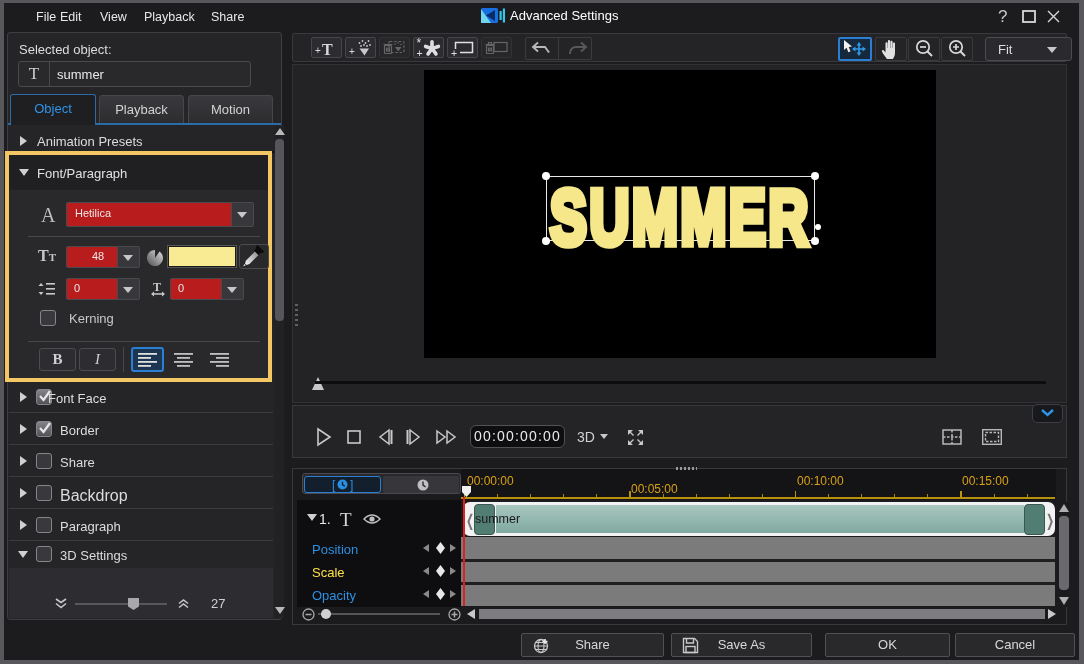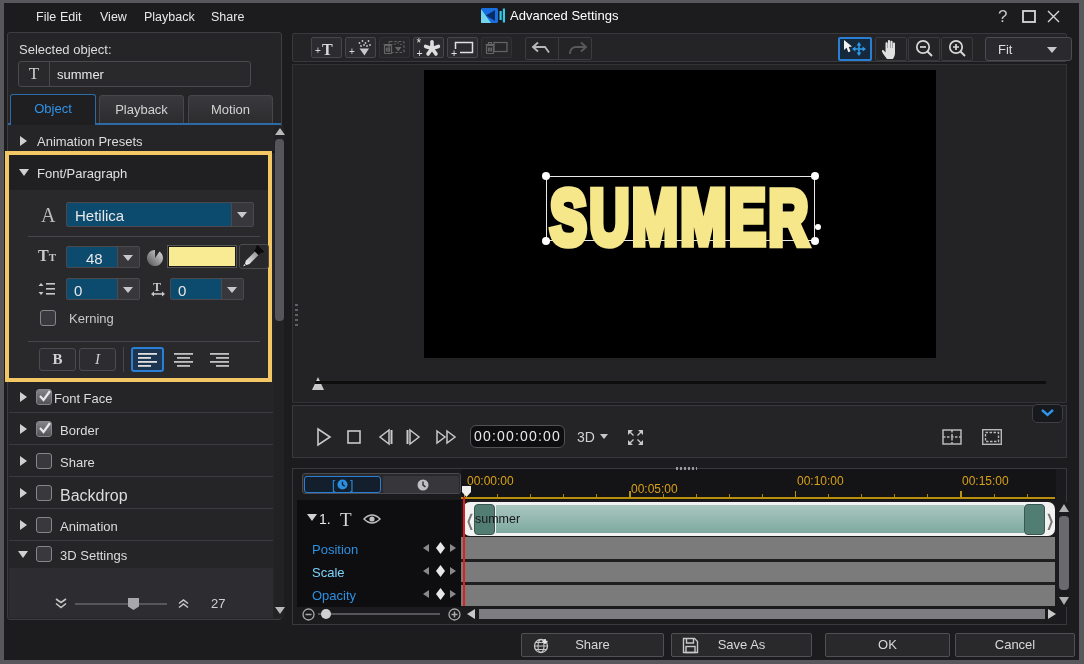--- a/index.html
+++ b/index.html
@@ -6,21 +6,21 @@
 html,body { width:1084px; height:664px; overflow:hidden; }
 body { background:#58585c; font-family:"Liberation Sans", sans-serif; position:relative; }
 .abs { position:absolute; }
 .win { position:absolute; left:4px; top:3px; width:1075px; height:657px; background:#1c1c1f; }
 
 .menu { position:absolute; top:0; font-size:12.5px; color:#e8e8e8; }
 .title { position:absolute; top:8px; left:510px; font-size:13px; color:#fff; }
 .winbtn { position:absolute; top:6px; color:#d8d8d8; font-size:14px; }
 
 .lpanel { position:absolute; left:7px; top:32px; width:275px; height:588px; background:#252528; border:1px solid #3e3e42; border-radius:3px; }
-.combo { position:absolute; background:#0c4a6e; border:1px solid #4a4a4e; border-radius:2px; color:#e8e8e8; font-size:15px; }
+.combo { position:absolute; background:#b91c1c; border:1px solid #4a4a4e; border-radius:2px; color:#e8e8e8; font-size:11px; }
 .combo .arr { position:absolute; right:0; top:0; bottom:0; width:22px; border-left:1px solid #4a4a4e; background:#38383c; }
 .caret { width:0; height:0; border-left:5px solid transparent; border-right:5px solid transparent; border-top:6px solid #c8c8c8; position:absolute; }
 .tri-r { width:0; height:0; border-top:5px solid transparent; border-bottom:5px solid transparent; border-left:7px solid #d0d0d0; position:absolute; }
 .tri-d { width:0; height:0; border-left:5px solid transparent; border-right:5px solid transparent; border-top:7px solid #d0d0d0; position:absolute; }
 .chk { position:absolute; width:16px; height:16px; background:#39393d; border:1px solid #85858a; border-radius:3px; }
 .sep { position:absolute; height:1px; background:#3c3c40; }
 .btn { position:absolute; background:#2d2d31; border:1px solid #4c4c50; border-radius:3px; }
 
 .tbar { position:absolute; left:292px; top:33px; width:775px; height:29px; background:#242427; border:1px solid #39393d; border-radius:2px; }
 .tbtn { position:absolute; top:37px; width:31px; height:21px; background:#2c2c30; border:1px solid #47474b; border-radius:2px; }
@@ -84,21 +84,21 @@
 <div class="abs" style="left:41px; top:204px; font-family:'Liberation Serif',serif; font-size:20px; color:#bcbcbc;">A</div>
 <div class="combo" style="left:66px; top:202px; width:188px; height:25px;">
   <div class="abs" style="left:8px; top:4px;">Hetilica</div>
   <div class="arr"></div>
     <div class="caret" style="right:6px; top:9px;"></div>
 </div>
 <div class="sep" style="left:28px; top:236px; width:232px; background:#47474b;"></div>
 
 <div class="abs" style="left:38px; top:247px; font-family:'Liberation Serif',serif; font-size:16px; color:#c8c8c8; font-weight:bold;">T<span style="font-size:11px;">T</span></div>
 <div class="combo" style="left:66px; top:246px; width:74px; height:22px;">
-  <div class="abs" style="left:19px; top:3px;">48</div>
+  <div class="abs" style="left:25px; top:3px;">48</div>
   <div class="arr"></div>
     <div class="caret" style="right:6px; top:8px;"></div>
 </div>
 <svg class="abs" style="left:146px; top:249px;" width="18" height="18" viewBox="0 0 18 18">
     <defs>
       <linearGradient id="mg" x1="1" y1="0" x2="0" y2="1">
         <stop offset="0" stop-color="#e0e0e0"></stop>
         <stop offset="1" stop-color="#4e4e52"></stop>
       </linearGradient>
     </defs>
@@ -177,40 +177,40 @@
         <rect x="13" y="16" width="13" height="1.8"></rect>
       </g>
     </svg>
 </div>
 
 <div class="tri-r" style="left:20px; top:392px;"></div>
 <div class="chk" style="left:36px; top:389px; background:linear-gradient(#83838a,#515156);"></div>
 <svg class="abs" style="left:37px; top:388px;" width="16" height="16" viewBox="0 0 16 16">
     <path d="M3 8 l3.5 4 L13 3" stroke="#e8e8e8" stroke-width="2.2" fill="none"></path>
   </svg>
-<div class="abs" style="left:54px; top:391px; font-size:13px; color:#dcdcdc;">Font Face</div>
+<div class="abs" style="left:48px; top:391px; font-size:13px; color:#dcdcdc;">Font Face</div>
 <div class="sep" style="left:9px; top:412px; width:264px;"></div>
 <div class="tri-r" style="left:20px; top:424px;"></div>
 <div class="chk" style="left:36px; top:421px; background:linear-gradient(#83838a,#515156);"></div>
 <svg class="abs" style="left:37px; top:420px;" width="16" height="16" viewBox="0 0 16 16">
     <path d="M3 8 l3.5 4 L13 3" stroke="#e8e8e8" stroke-width="2.2" fill="none"></path>
   </svg>
 <div class="abs" style="left:60px; top:423px; font-size:13px; color:#dcdcdc;">Border</div>
 <div class="sep" style="left:9px; top:444px; width:264px;"></div>
 <div class="tri-r" style="left:20px; top:456px;"></div>
 <div class="chk" style="left:36px; top:453px;"></div>
 <div class="abs" style="left:60px; top:455px; font-size:13px; color:#dcdcdc;">Share</div>
 <div class="sep" style="left:9px; top:476px; width:264px;"></div>
 <div class="tri-r" style="left:20px; top:488px;"></div>
 <div class="chk" style="left:36px; top:485px;"></div>
 <div class="abs" style="left:60px; top:487px; font-size:16px; color:#dcdcdc;">Backdrop</div>
 <div class="sep" style="left:9px; top:508px; width:264px;"></div>
 <div class="tri-r" style="left:20px; top:520px;"></div>
 <div class="chk" style="left:36px; top:517px;"></div>
-<div class="abs" style="left:60px; top:519px; font-size:13px; color:#dcdcdc;">Animation</div>
+<div class="abs" style="left:60px; top:519px; font-size:13px; color:#dcdcdc;">Paragraph</div>
 <div class="sep" style="left:9px; top:540px; width:264px;"></div>
 <div class="tri-d" style="left:18px; top:551px;"></div>
 <div class="chk" style="left:36px; top:546px;"></div>
 <div class="abs" style="left:60px; top:548px; font-size:13px; color:#dcdcdc;">3D Settings</div>
 
 <div class="abs" style="left:9px; top:568px; width:264px; height:50px; background:#2d2d31;"></div>
 <svg class="abs" style="left:54px; top:598px;" width="14" height="12" viewBox="0 0 14 12">
     <path d="M2 1 l5 3.5 5 -3.5 M2 5.5 l5 4 5 -4" stroke="#c8c8c8" stroke-width="1.6" fill="none"></path>
   </svg>
 <div class="abs" style="left:75px; top:603px; width:92px; height:2px; background:#58585c;"></div>
@@ -435,21 +435,21 @@
 <div class="abs" style="left:1024px; top:504px; width:21px; height:31px; background:#517d73; border:1px solid #39594f; border-radius:4px;"></div>
 <div class="abs" style="left:466px; top:511px; font-size:13px; color:#777; transform:scale(0.75,1.25); transform-origin:left top;">❮</div>
 <div class="abs" style="left:1046px; top:511px; font-size:13px; color:#777; transform:scale(0.75,1.25); transform-origin:left top;">❯</div>
 <div class="abs" style="left:475px; top:512px; font-size:12.5px; color:#1a1a1a;">summer</div>
 
 <div class="abs" style="left:461px; top:537px; width:594px; height:69px; background:#7b7b7b;"></div>
 <div class="abs" style="left:461px; top:559px; width:594px; height:3px; background:#1f1f22;"></div>
 <div class="abs" style="left:461px; top:582px; width:594px; height:3px; background:#1f1f22;"></div>
 
 <div class="abs" style="left:312px; top:542px; font-size:13px; color:#2d8fe0;">Position</div>
-<div class="abs" style="left:312px; top:565px; font-size:13px; color:#7dd3fc;">Scale</div>
+<div class="abs" style="left:312px; top:565px; font-size:13px; color:#fde047;">Scale</div>
 <div class="abs" style="left:312px; top:588px; font-size:13px; color:#2d8fe0;">Opacity</div>
 <div class="abs" style="left:423px; top:544px; width:0; height:0; border-top:4.5px solid transparent; border-bottom:4.5px solid transparent; border-right:6px solid #8a8a8a;"></div>
 <div class="abs" style="left:436px; top:542px; width:9px; height:12px; background:#e8e8e8; clip-path:polygon(50% 0, 100% 50%, 50% 100%, 0 50%);"></div>
 <div class="abs" style="left:450px; top:544px; width:0; height:0; border-top:4.5px solid transparent; border-bottom:4.5px solid transparent; border-left:6px solid #8a8a8a;"></div>
 <div class="abs" style="left:423px; top:567px; width:0; height:0; border-top:4.5px solid transparent; border-bottom:4.5px solid transparent; border-right:6px solid #8a8a8a;"></div>
 <div class="abs" style="left:436px; top:565px; width:9px; height:12px; background:#e8e8e8; clip-path:polygon(50% 0, 100% 50%, 50% 100%, 0 50%);"></div>
 <div class="abs" style="left:450px; top:567px; width:0; height:0; border-top:4.5px solid transparent; border-bottom:4.5px solid transparent; border-left:6px solid #8a8a8a;"></div>
 <div class="abs" style="left:423px; top:590px; width:0; height:0; border-top:4.5px solid transparent; border-bottom:4.5px solid transparent; border-right:6px solid #8a8a8a;"></div>
 <div class="abs" style="left:436px; top:588px; width:9px; height:12px; background:#e8e8e8; clip-path:polygon(50% 0, 100% 50%, 50% 100%, 0 50%);"></div>
 <div class="abs" style="left:450px; top:590px; width:0; height:0; border-top:4.5px solid transparent; border-bottom:4.5px solid transparent; border-left:6px solid #8a8a8a;"></div>

